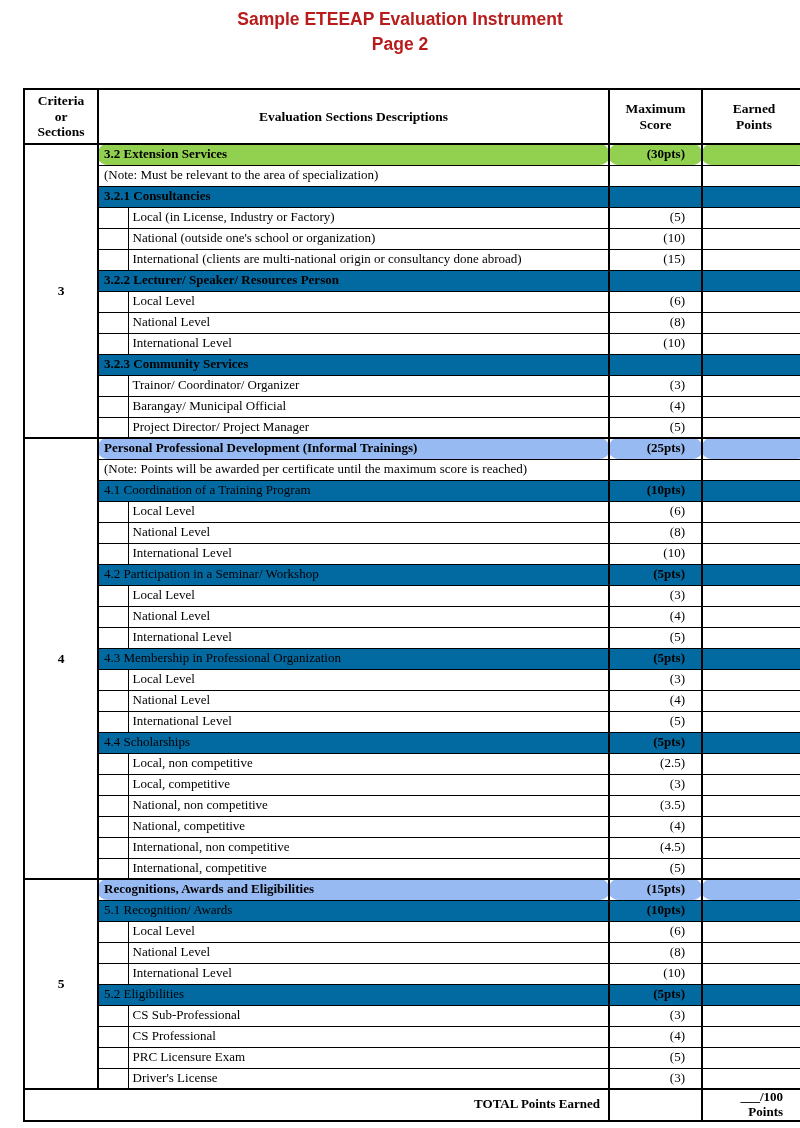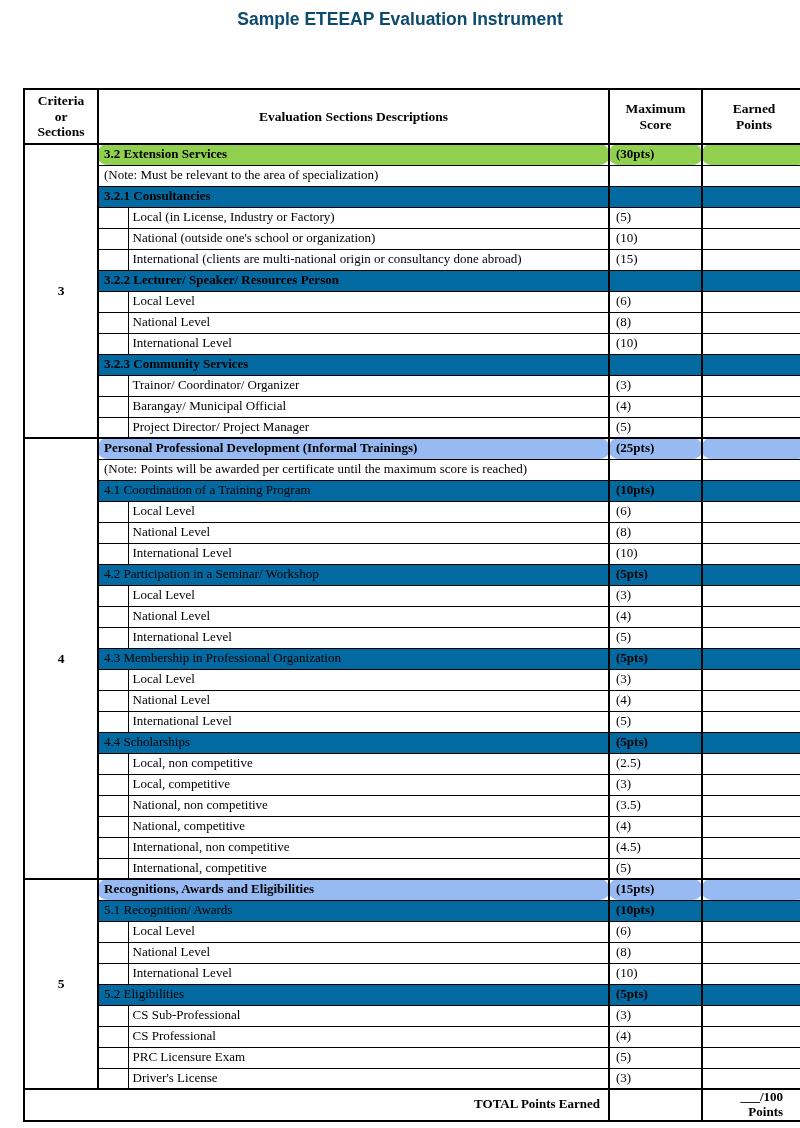--- a/index.html
+++ b/index.html
@@ -3,21 +3,21 @@
 <meta charset="utf-8">
 <style>
   html,body{margin:0;padding:0;}
   body{
     width:800px;height:1128px;background:#ffffff;position:relative;
     font-family:"Liberation Serif", serif;color:#000;
   }
   .title-block{position:absolute;top:7px;left:0;width:800px;text-align:center;}
   .title-line{
     font-family:"Liberation Sans", sans-serif;font-weight:bold;
-    font-size:17.5px;line-height:25px;color:#0c4a6e;
+    font-size:17.5px;line-height:25px;color:#b91c1c;
   }
   table.eval{
     position:absolute;left:23px;top:88px;width:782px;
     border-collapse:collapse;table-layout:fixed;
     border:2px solid #000;
   }
   col.c-criteria{width:74px;}
   col.c-indent{width:30px;}
   col.c-desc{width:481px;}
   col.c-score{width:93px;}
@@ -33,35 +33,36 @@
   }
   tbody tr{height:21px;}
   tr.section-start td{border-top:2px solid #000;border-radius:9px;}
   td.criteria{
     font-weight:bold;text-align:center;vertical-align:middle;
     border-right:2px solid #000;font-size:13.5px;
   }
   td.desc{padding:0 4px 0 5px;}
   td.itemtext{padding:0 4px;}
   td.indent{border-right:1px solid #000;}
-  td.score{padding:0 1px 0 6px;border-left:2px solid #000;border-right:2px solid #000;}
+  td.score{padding:0 16px 0 6px;border-left:2px solid #000;border-right:2px solid #000;text-align:right;}
   td.earned{padding:0 4px;}
   .bold{font-weight:bold;}
   .bg-olive{background:#92D050;}
   .bg-green{background:#0369a1;}
   .bg-blue{background:#97BAF2;}
   tfoot td{border-top:2px solid #000;height:24px;}
   td.total-label{font-weight:bold;text-align:right;padding:0 8px 0 4px;margin-left:25px;}
   td.total-earned{font-weight:bold;text-align:right;padding:0 22px 0 4px;}
 </style>
 </head>
 <body>
 
 <div class="title-block">
   <div class="title-line">Sample ETEEAP Evaluation Instrument</div>
+  <div class="title-line">Page 2</div>
 </div>
 
 <table class="eval">
   <colgroup>
     <col class="c-criteria">
       <col class="c-indent">
       <col class="c-desc">
       <col class="c-score">
       <col class="c-earned">
   </colgroup>

